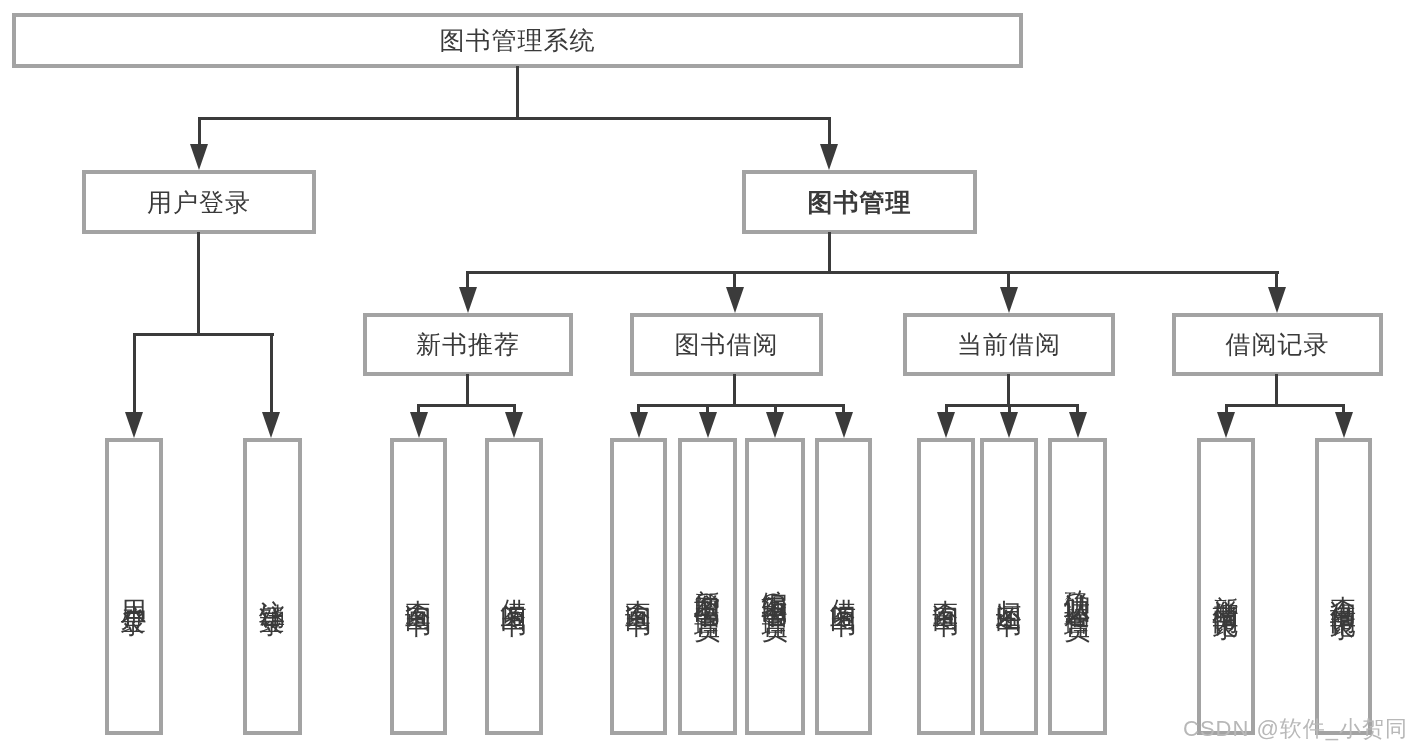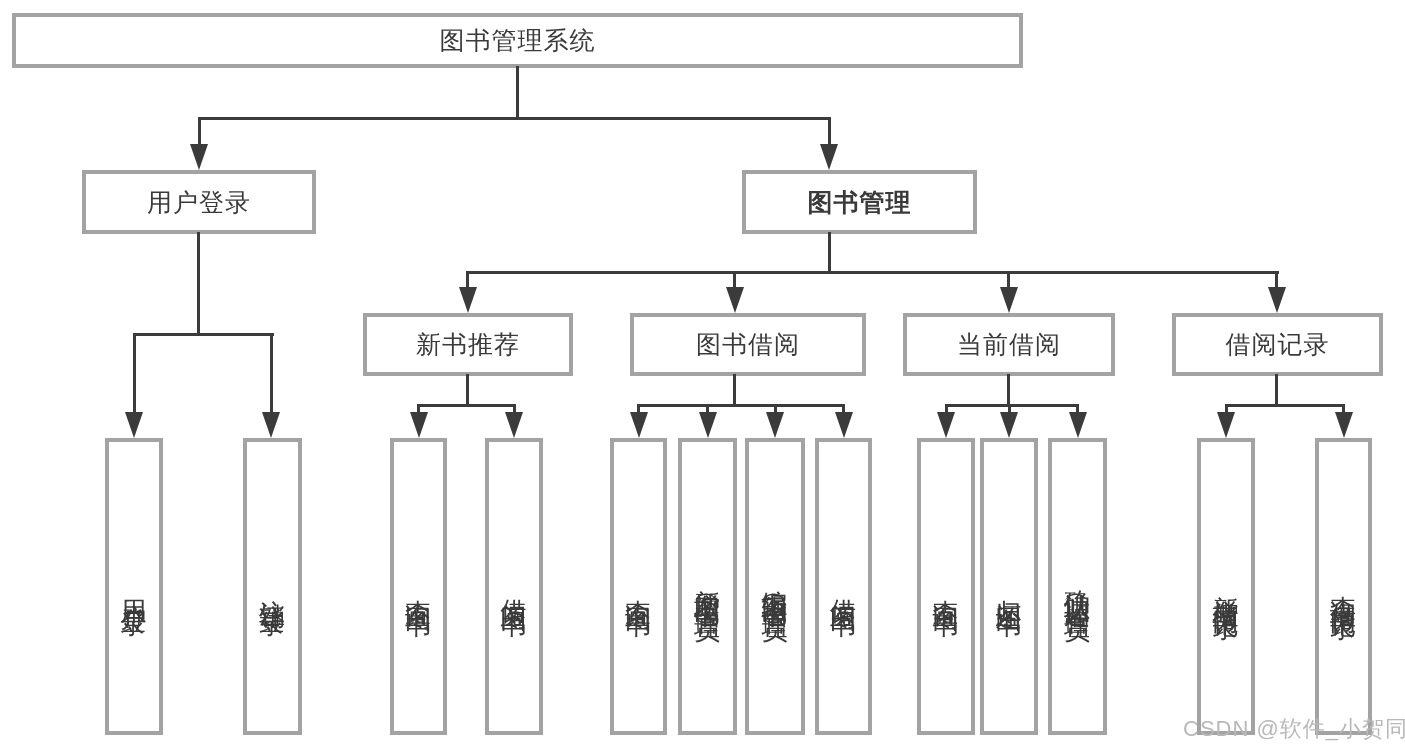--- a/index.html
+++ b/index.html
@@ -60,21 +60,21 @@
   <div class="v-line" style="left:466px; top:271px; height:19px;"></div>
   <div class="arrow" style="left:459px; top:287px;"></div>
   <div class="v-line" style="left:733px; top:271px; height:19px;"></div>
   <div class="arrow" style="left:726px; top:287px;"></div>
   <div class="v-line" style="left:1007px; top:271px; height:19px;"></div>
   <div class="arrow" style="left:1000px; top:287px;"></div>
   <div class="v-line" style="left:1275px; top:271px; height:19px;"></div>
   <div class="arrow" style="left:1268px; top:287px;"></div>
 
   <div class="box h-box" style="left:363px; top:313px; width:210px; height:63px;">新书推荐</div>
-  <div class="box h-box" style="left:630px; top:313px; width:236px; height:63px;">图书借阅</div>
+  <div class="box h-box" style="left:630px; top:313px; width:193px; height:63px;">图书借阅</div>
   <div class="box h-box" style="left:1172px; top:313px; width:211px; height:63px;">借阅记录</div>
   <div class="box h-box" style="left:903px; top:313px; width:212px; height:63px;">当前借阅</div>
 
   <div class="v-line" style="left:466px; top:374px; height:33px;"></div>
   <div class="h-line" style="left:417px; top:404px; width:99px;"></div>
   <div class="v-line" style="left:417px; top:404px; height:10px;"></div>
   <div class="arrow" style="left:410px; top:412px;"></div>
   <div class="v-line" style="left:513px; top:404px; height:10px;"></div>
   <div class="arrow" style="left:505px; top:412px;"></div>
 

